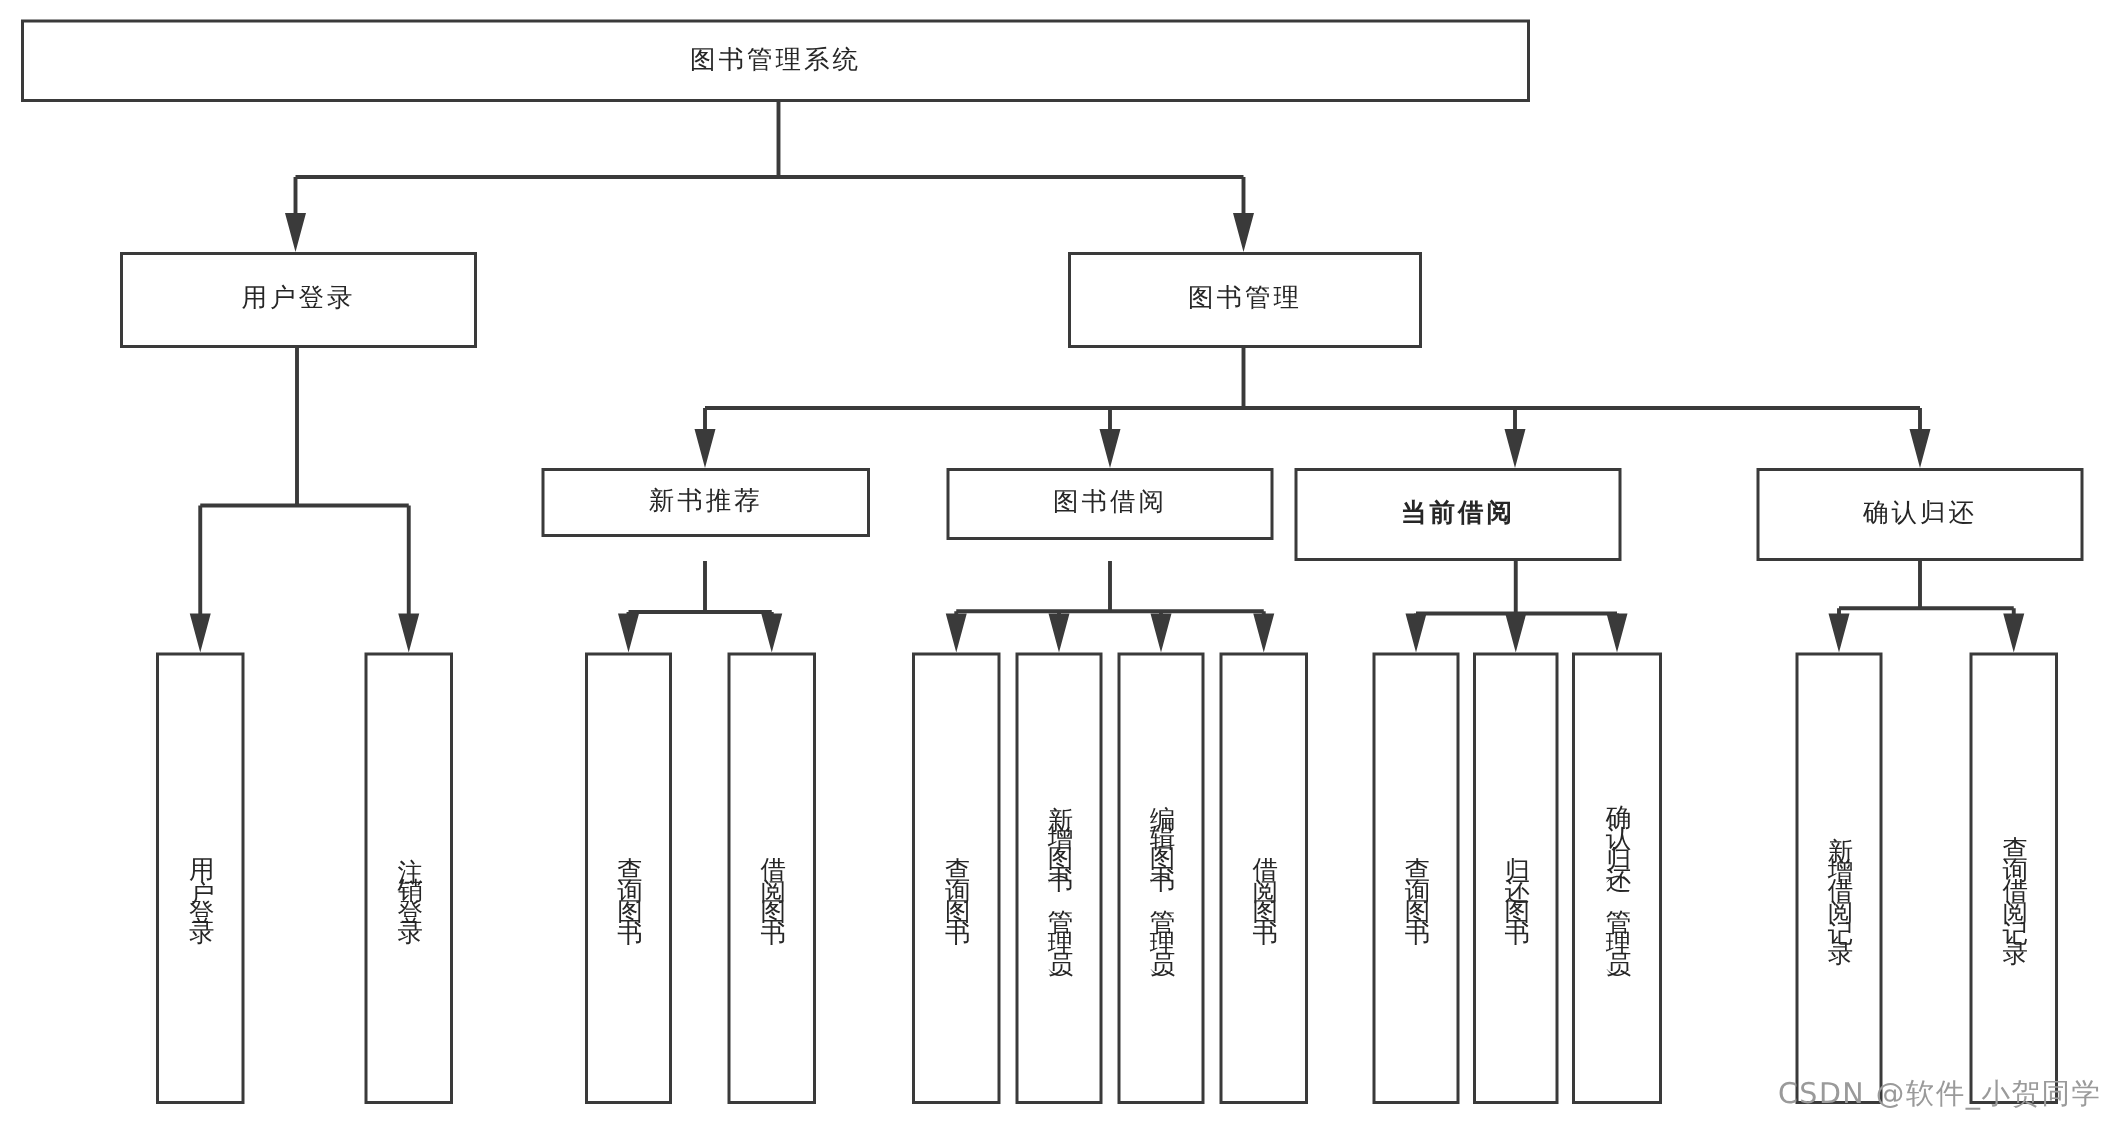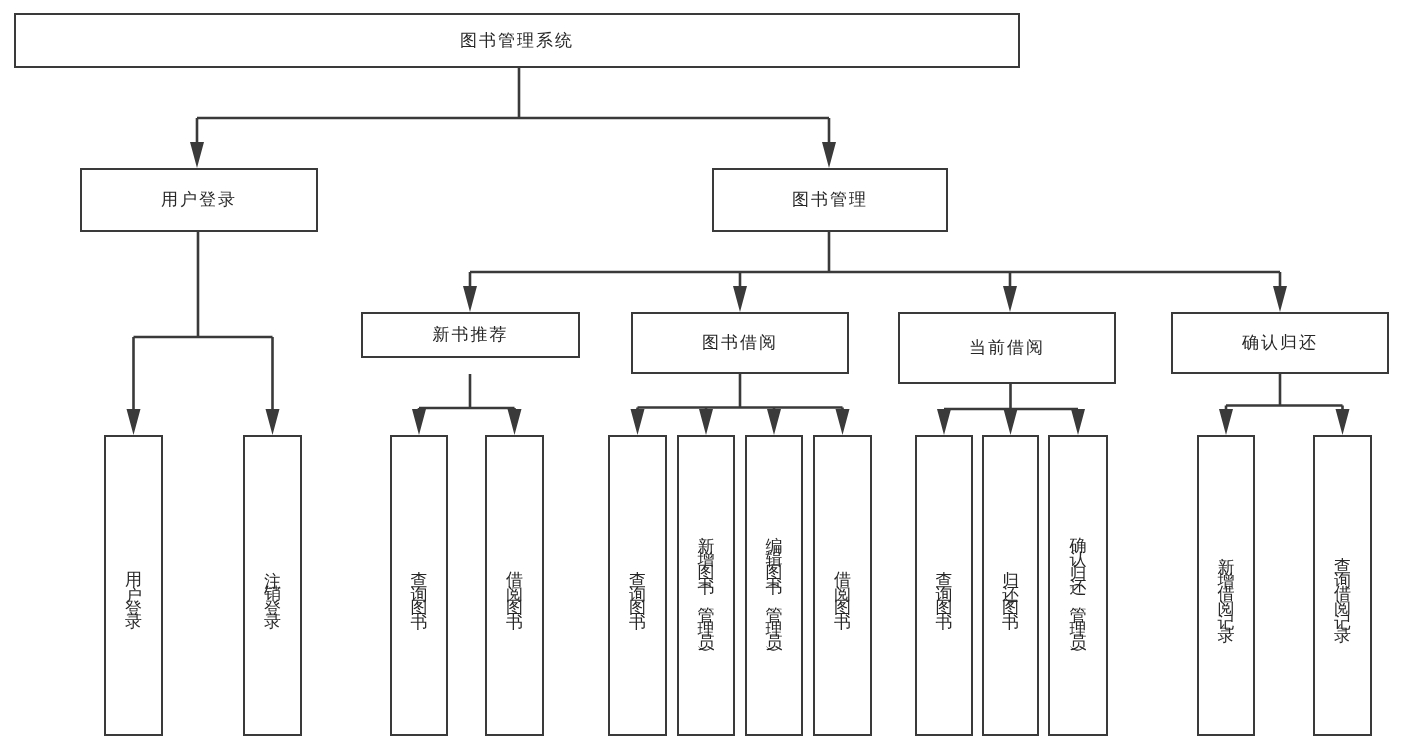--- a/index.html
+++ b/index.html
@@ -62,35 +62,36 @@
       <path class="edge-arrow" d="M1219,409 L1233,409 L1226,435 Z M1335.5,409 L1349.5,409 L1342.5,435 Z"></path>
     </g>
   </svg>
 
   <div class="node h" style="left:14px; top:13px; width:1006px; height:55px;">图书管理系统</div>
 
   <div class="node h" style="left:80px; top:168px; width:238px; height:64px;">用户登录</div>
   <div class="node h" style="left:712px; top:168px; width:236px; height:64px;">图书管理</div>
 
   <div class="node h" style="left:361px; top:312px; width:219px; height:46px;">新书推荐</div>
-  <div class="node h" style="left:631px; top:312px; width:218px; height:62px;text-align:right;">图书借阅</div>
-  <div class="node h" style="left:898px; top:312px; width:218px; height:72px;">当前借阅</div>
+  <div class="node h" style="left:631px; top:312px; width:218px; height:48px;text-align:right;">图书借阅</div>
+  <div class="node h" style="left:863px; top:312px; width:218px; height:62px;font-weight:bold;">当前借阅</div>
   <div class="node h" style="left:1171px; top:312px; width:218px; height:62px;">确认归还</div>
 
   <div class="node v" style="left:104px; top:435px; width:59px; height:301px;">用户登录</div>
   <div class="node v" style="left:243px; top:435px; width:59px; height:301px;">注销登录</div>
 
   <div class="node v" style="left:390px; top:435px; width:58px; height:301px;">查询图书</div>
   <div class="node v" style="left:485px; top:435px; width:59px; height:301px;">借阅图书</div>
 
   <div class="node v" style="left:608px; top:435px; width:59px; height:301px;">查询图书</div>
   <div class="node v" style="left:677px; top:435px; width:58px; height:301px;">新增图书（管理员）</div>
   <div class="node v" style="left:745px; top:435px; width:58px; height:301px;">编辑图书（管理员）</div>
   <div class="node v" style="left:813px; top:435px; width:59px; height:301px;">借阅图书</div>
 
   <div class="node v" style="left:915px; top:435px; width:58px; height:301px;">查询图书</div>
   <div class="node v" style="left:982px; top:435px; width:57px; height:301px;">归还图书</div>
   <div class="node v" style="left:1048px; top:435px; width:60px; height:301px;">确认归还（管理员）</div>
 
   <div class="node v" style="left:1197px; top:435px; width:58px; height:301px;">新增借阅记录</div>
   <div class="node v" style="left:1313px; top:435px; width:59px; height:301px;">查询借阅记录</div>
 
+  <div class="watermark">CSDN @软件_小贺同学</div>
 </div>
 
 </body></html>

